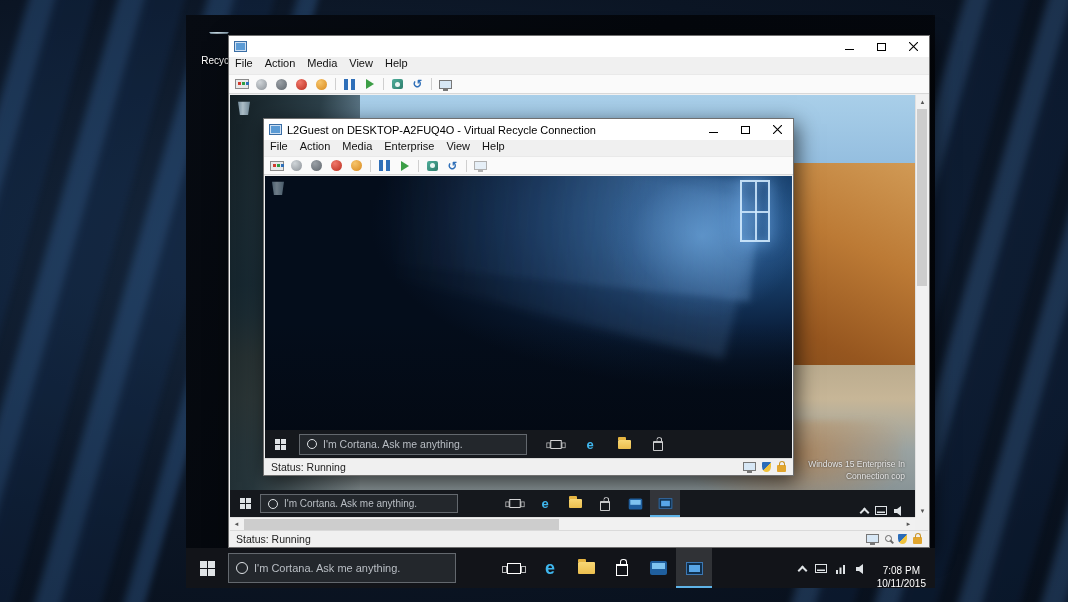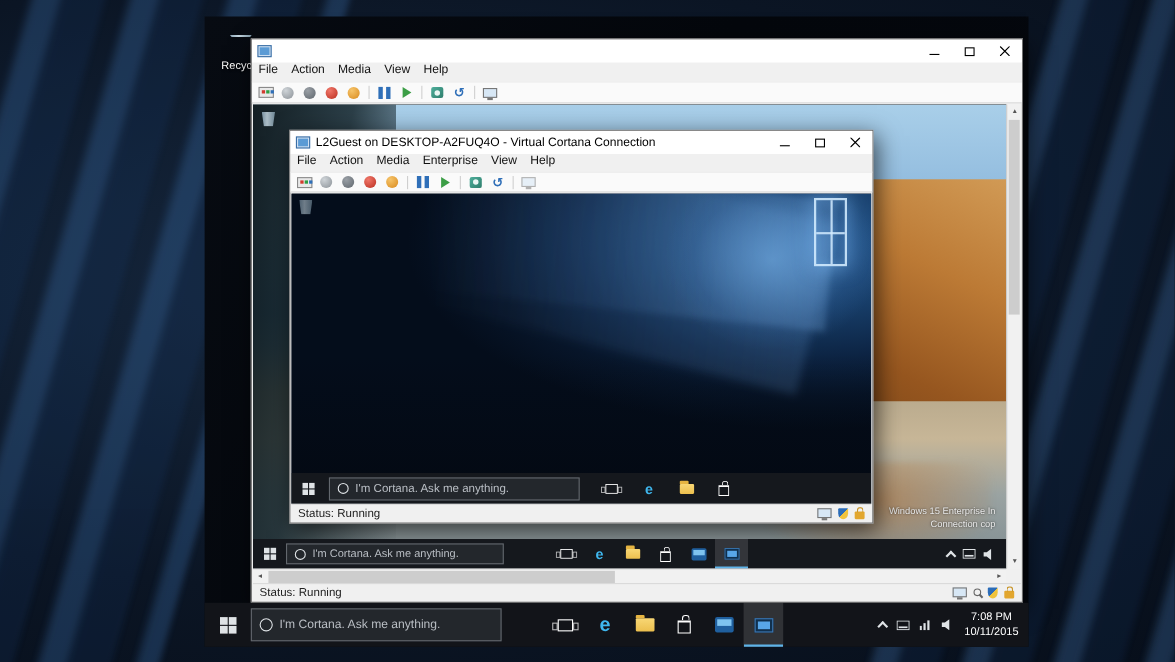--- a/index.html
+++ b/index.html
@@ -89,21 +89,21 @@
   .winlogo{display:grid;grid-template-columns:7px 7px;grid-template-rows:7px 7px;gap:1px}
   .winlogo i{background:#dfe3e6;display:block}
   .winlogo.sm{grid-template-columns:5px 5px;grid-template-rows:5px 5px}
   .search{align-self:center;display:flex;align-items:center;gap:6px;background:#23272c;
     border:1px solid #63686e;padding:0 7px;color:#b9bec4;white-space:nowrap;overflow:hidden}
   .ring{width:12px;height:12px;border:1.6px solid #dfe3e6;border-radius:50%;flex:none}
   .ring.sm{width:10px;height:10px;border-width:1.4px}
   .tbtn{display:flex;align-items:center;justify-content:center;position:relative}
   .tbtn.active{background:rgba(255,255,255,.13);box-shadow:inset 0 -2px 0 #5eb3e8}
   .tspacer{flex:1}
-  .tray{display:flex;align-items:center;gap:9px;padding:0 9px}
+  .tray{display:flex;gap:9px;padding:16px 9px}
   .clock{font-size:10px;color:#fff;text-align:center;line-height:1.3}
   .ic-edge{color:#3fb7ee;font-weight:bold;font-size:18px;line-height:1}
   .ic-edge.sm{font-size:13px}
   .ic-folder{width:17px;height:12px;background:linear-gradient(#f8d775,#ecbf4e);border-radius:1px;position:relative}
   .ic-folder::before{content:"";position:absolute;top:-3px;left:0;width:8px;height:3px;background:#e5b441;border-radius:1px 1px 0 0}
   .ic-folder.sm{width:13px;height:9px}
   .ic-store{width:12px;height:12px;border:1.5px solid #fff;border-top:2px solid #fff;position:relative;margin-top:4px}
   .ic-store::before{content:"";position:absolute;top:-7px;left:2.5px;width:5px;height:4px;
     border:1.5px solid #fff;border-bottom:none;border-radius:3px 3px 0 0}
   .ic-store.sm{transform:scale(.8)}
@@ -236,21 +236,21 @@
         <div class="rb-tiny" style="left:8px;top:6px"></div>
 
         <div class="watermark">
           <div>Windows 15 Enterprise In</div>
           <div>Connection cop</div>
         </div>
 
         <div class="win guestwin">
           <div class="titlebar">
             <span class="ic-vmwin"></span>
-            <span class="title">L2Guest on DESKTOP-A2FUQ4O - Virtual Cortana Connection</span>
+            <span class="title">L2Guest on DESKTOP-A2FUQ4O - Virtual Recycle Connection</span>
             <div class="tcontrols">
               <div class="tc">
                   <span class="ic-min"></span>
                 </div>
               <div class="tc">
                   <span class="ic-max"></span>
                 </div>
               <div class="tc">
                 <svg width="9" height="9">
                     <path d="M0 0 L9 9 M9 0 L0 9" stroke="#000" stroke-width="1.1"></path>

